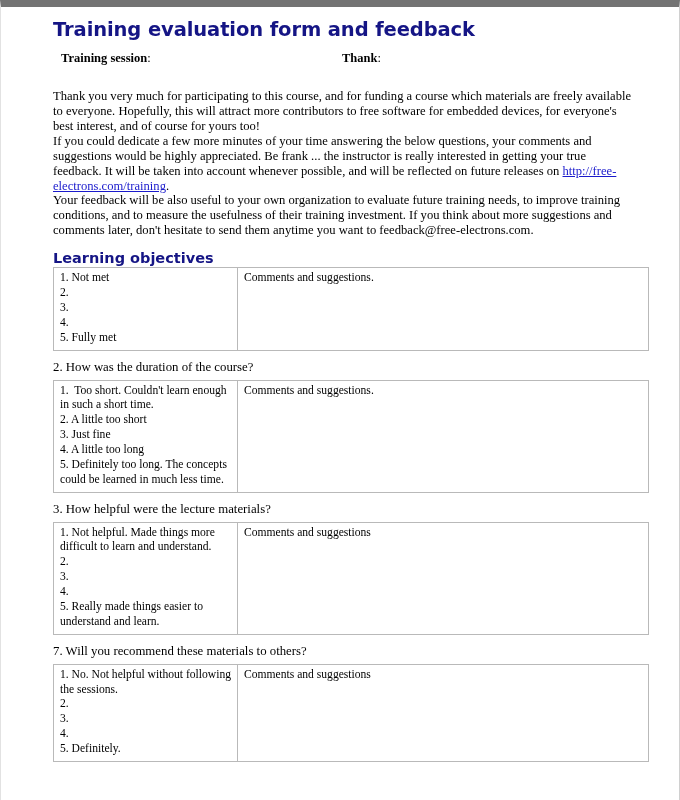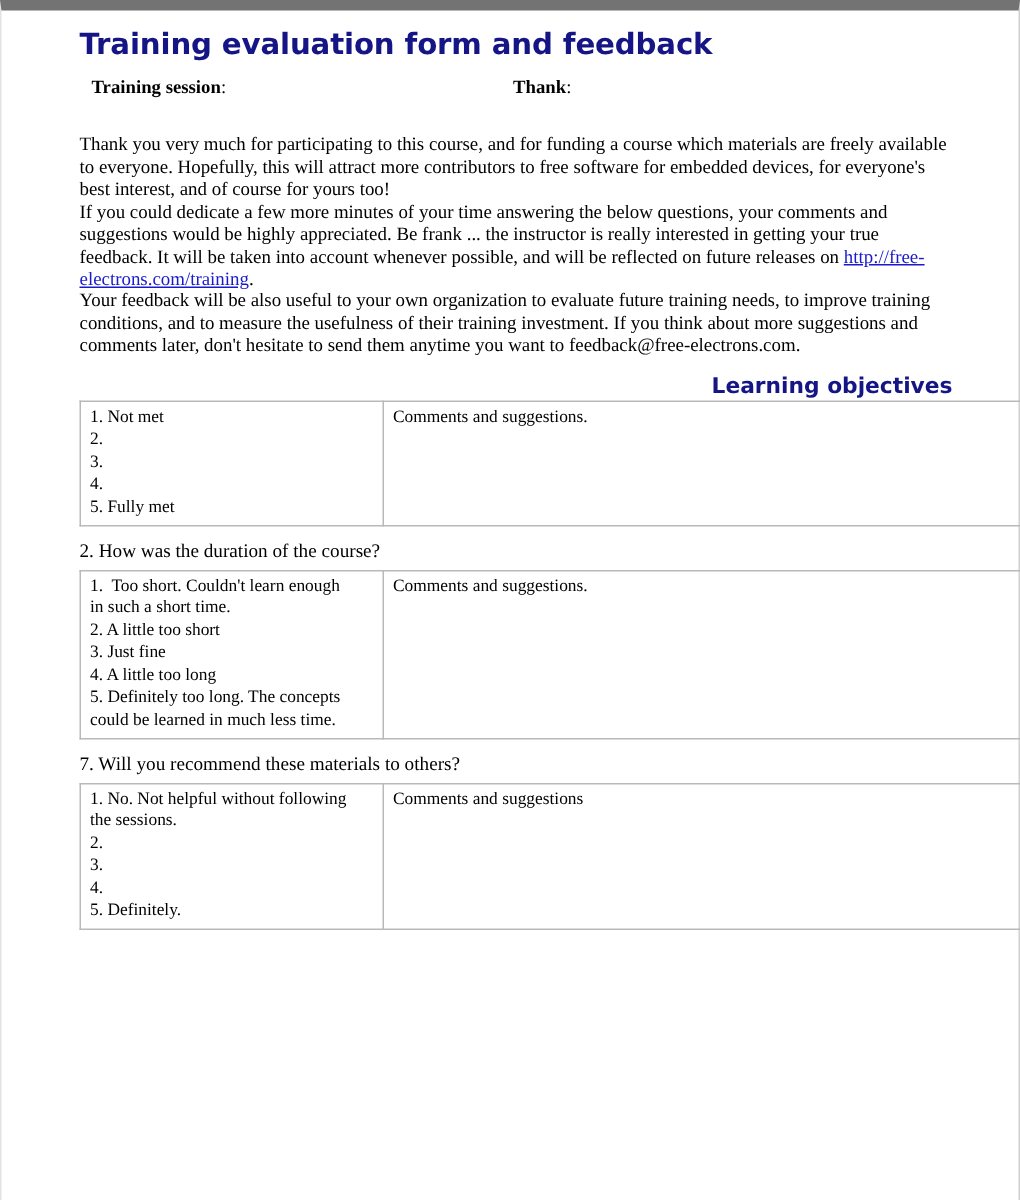--- a/index.html
+++ b/index.html
@@ -81,21 +81,20 @@
   }
 
   
   .section-heading {
     font-family: "DejaVu Sans", "Liberation Sans", sans-serif;
     font-size: 14.5px;
     font-weight: bold;
     color: #151585;
     margin: 12px 0 0 0;
     line-height: 1.2;
-    text-align: right;
   }
 
   
   .question {
     font-size: 12.8px;
     line-height: 1.2;
     margin: 9px 0 4px 0;
   }
 
   
@@ -103,21 +102,21 @@
     width: 577px;
     border-collapse: collapse;
     table-layout: fixed;
     margin-bottom: 0;
   }
   table.answer-table td {
     border: 1px solid #b9b9b9;
     vertical-align: top;
     font-size: 11.6px;
     line-height: 1.29;
-    padding: 3px 23px 4px 6px;
+    padding: 3px 5px 4px 6px;
     font-family: Liberation Serif, serif;
   }
   td.scale-cell {
     width: 172px;
   }
   td.comment-cell {
     width: 399px;
   }
   .scale-line {
     white-space: pre-wrap;
@@ -173,20 +172,37 @@
 5. Definitely too long. The concepts could be learned in much less time.</span>
         </td>
         <td class="comment-cell">
           <span>Comments and suggestions.</span>
         </td>
       </tr>
     </tbody>
       </table>
 
 
+    <p class="question">3. How helpful were the lecture materials?</p>
+    <table class="answer-table">
+      <tbody>
+          <tr>
+        <td class="scale-cell">
+          <span class="scale-line">1. Not helpful. Made things more difficult to learn and understand.
+2.
+3.
+4.
+5. Really made things easier to understand and learn.</span>
+        </td>
+        <td class="comment-cell">
+          <span>Comments and suggestions</span>
+        </td>
+      </tr>
+    </tbody>
+      </table>
 
     <p class="question">7. Will you recommend these materials to others?</p>
     <table class="answer-table">
       <tbody>
           <tr>
         <td class="scale-cell">
           <span class="scale-line">1. No. Not helpful without following the sessions.
 2.
 3.
 4.

